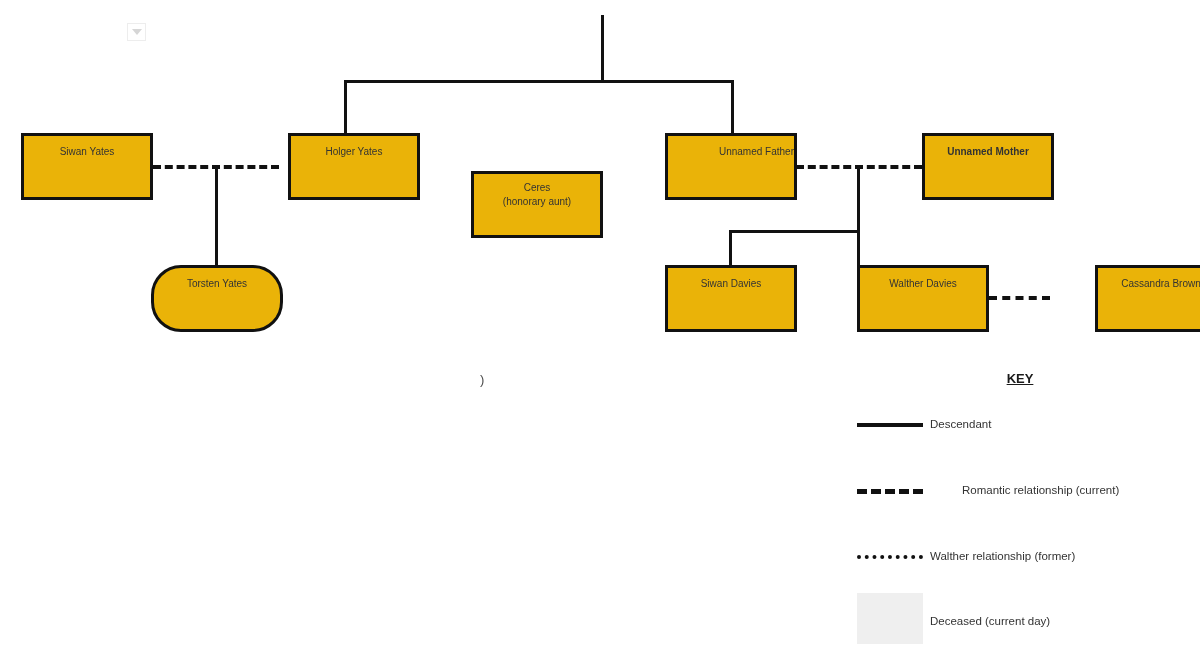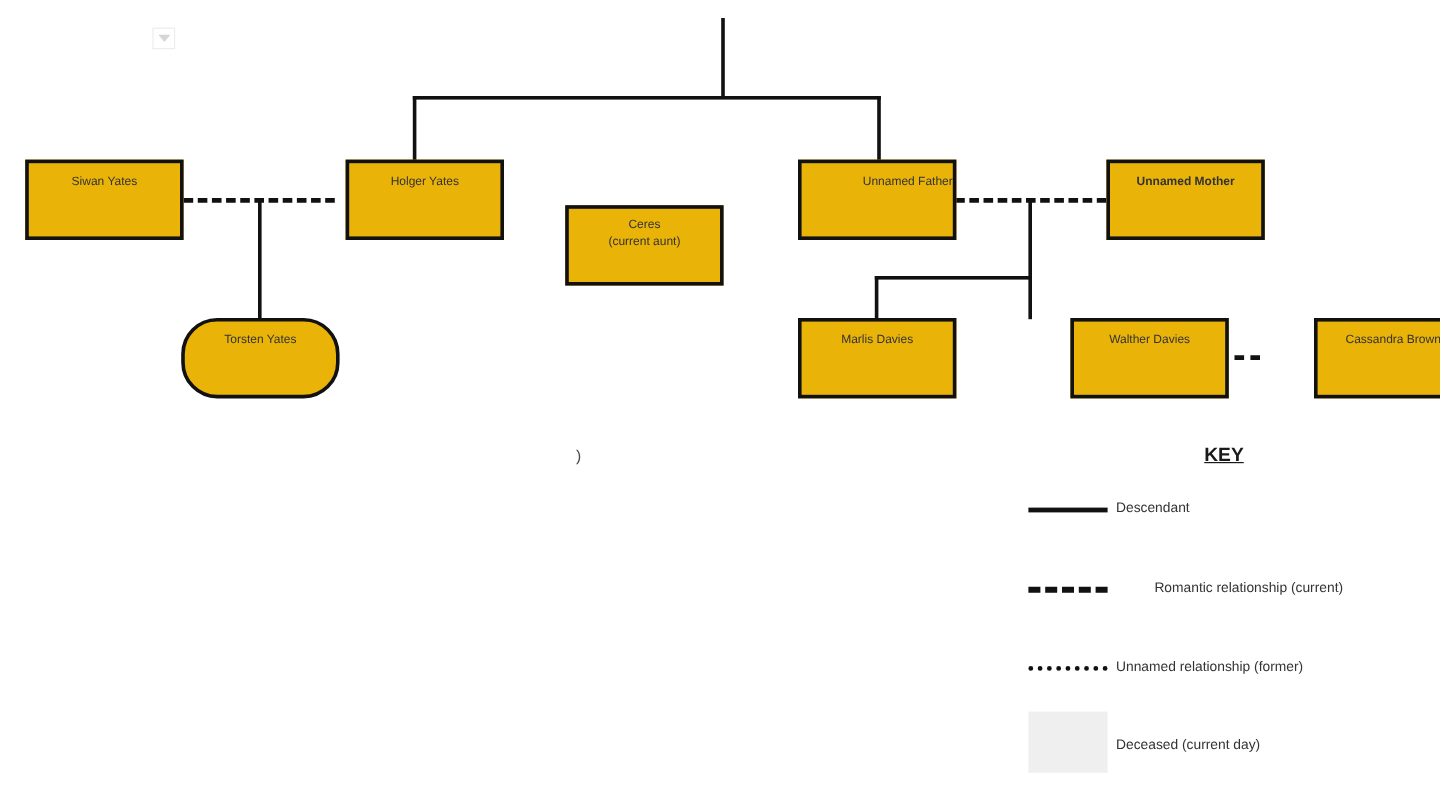--- a/index.html
+++ b/index.html
@@ -83,21 +83,21 @@
     color: #4a4a4a;
   }
 
   
   .key-title {
     position: absolute;
     left: 985px;
     top: 371px;
     width: 70px;
     text-align: center;
-    font-size: 16px;
+    font-size: 13px;
     font-weight: bold;
     text-decoration: underline;
     color: #1a1a1a;
   }
   .key-label {
     position: absolute;
     left: 930px;
     font-size: 11.5px;
     color: #333333;
     white-space: nowrap;
@@ -169,56 +169,56 @@
   <div class="person" style="left:21px; top:133px;">
     <div>Siwan Yates</div>
   </div>
 
   <div class="person" style="left:288px; top:133px;">
     <div>Holger Yates</div>
   </div>
 
   <div class="person tall-text" style="left:471px; top:133px;margin-top:38px;">
     <div>Ceres</div>
-    <div>(current aunt)</div>
+    <div>(honorary aunt)</div>
   </div>
 
   <div class="person" style="left:665px; top:133px;text-align:right;">
     <div>Unnamed Father</div>
   </div>
 
   <div class="person" style="left:922px; top:133px;font-weight:bold;">
     <div>Unnamed Mother</div>
   </div>
 
   <div class="person" style="left:151px; top:265px;border-radius:30px;">
     <div>Torsten Yates</div>
   </div>
 
   <div class="person" style="left:665px; top:265px;">
-    <div>Marlis Davies</div>
-  </div>
-
-  <div class="person" style="left:857px; top:265px;margin-left:35px;">
+    <div>Siwan Davies</div>
+  </div>
+
+  <div class="person" style="left:857px; top:265px;">
     <div>Walther Davies</div>
   </div>
 
   <div class="person" style="left:1049px; top:265px;margin-left:46px;">
     <div>Cassandra Brown</div>
   </div>
 
   <div class="stray" style="left:480px; top:372px;">)</div>
 
   <div class="key-title">KEY</div>
 
   <div class="swatch-solid" style="top:423px;"></div>
   <div class="key-label" style="top:418px;">Descendant</div>
 
   <div class="swatch-dashed" style="top:489px;"></div>
   <div class="key-label" style="top:484px;padding-left:32px;">Romantic relationship (current)</div>
 
   <div class="swatch-dotted" style="top:555px;"></div>
-  <div class="key-label" style="top:550px;">Unnamed relationship (former)</div>
+  <div class="key-label" style="top:550px;">Walther relationship (former)</div>
 
   <div class="swatch-box"></div>
   <div class="key-label" style="top:615px;">Deceased  (current day)</div>
 
 </div>
 
 </body></html>

